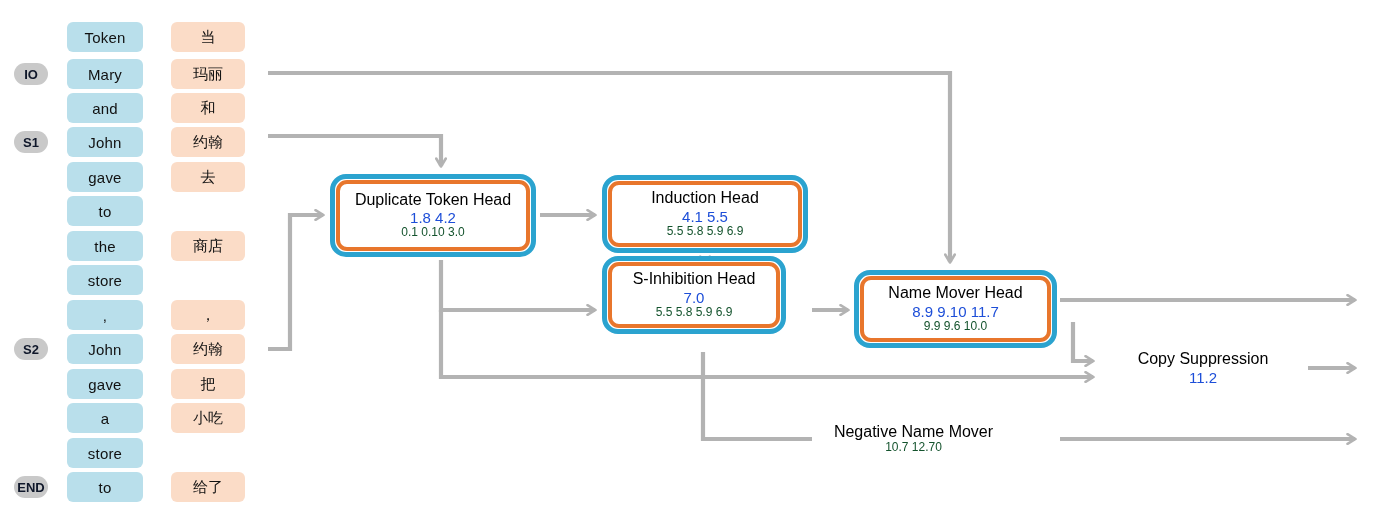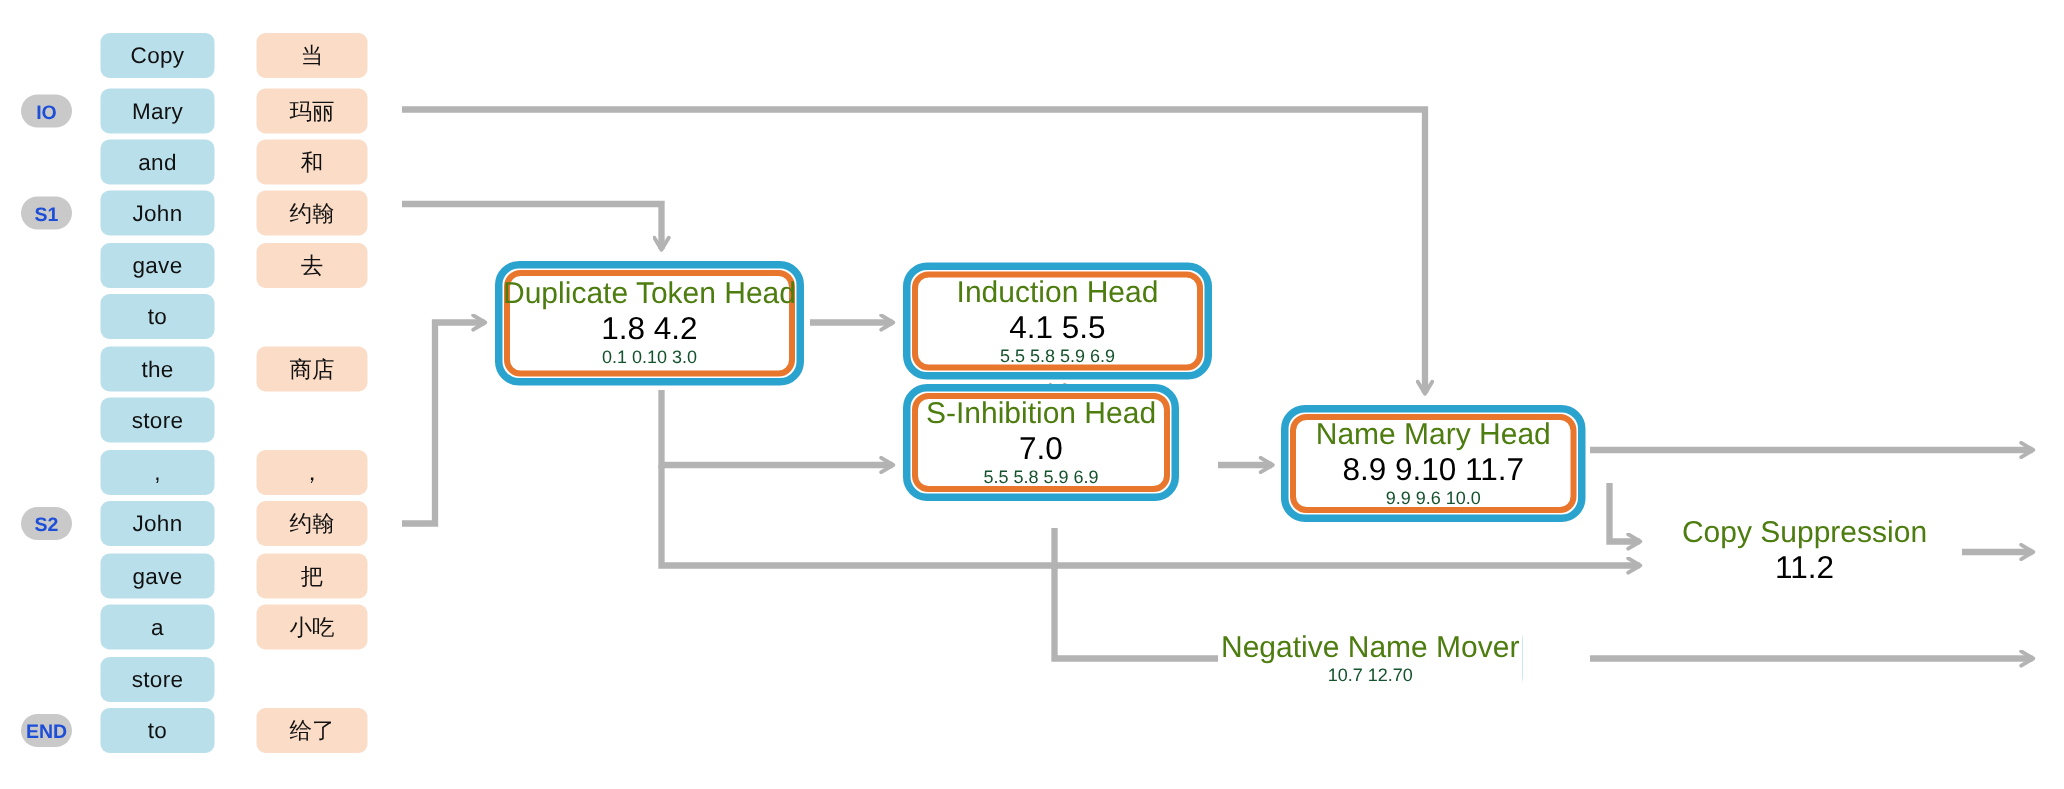--- a/index.html
+++ b/index.html
@@ -17,41 +17,41 @@
     position:absolute;left:171px;width:74px;height:30px;
     border-radius:6px;background:#fbdcc7;
     display:flex;align-items:center;justify-content:center;
     font-size:15px;color:#111;
   }
   .tr.empty{background:transparent;}
   .rlab{
     position:absolute;left:14px;width:34px;height:22px;
     background:#c9c9c9;border-radius:11px;
     display:flex;align-items:center;justify-content:center;
-    font-size:13px;font-weight:bold;color:#1d4ed8;
+    font-size:13px;font-weight:bold;color:#0f172a;
   }
 
   
   .node{position:absolute;box-sizing:border-box;}
   .node .ring{
     position:absolute;inset:0;border-radius:16px;
     border:5px solid #2ba3cf;background:#fff;
   }
   .node .inner{
     position:absolute;inset:6px;border-radius:11px;
     border:4px solid #e8762c;background:#fff;
     display:flex;flex-direction:column;align-items:center;justify-content:center;
   }
   .node.only-blue .ring{border:4px solid #2ba3cf;}
   .node.only-blue .inner{border:none;inset:0;}
   .node.only-orange .ring{border:4px solid #e8762c;}
   .node.only-orange .inner{border:none;inset:0;}
 
-  .ttl{font-size:20px;color:#4d7c0f;line-height:1.15;white-space:nowrap;}
-  .ln-o{font-size:21px;color:#000000;line-height:1.15;white-space:nowrap;}
+  .ttl{font-size:16px;color:#000000;line-height:1.15;white-space:nowrap;}
+  .ln-o{font-size:15px;color:#1d4ed8;line-height:1.15;white-space:nowrap;}
   .ln-b{font-size:12px;color:#14532d;line-height:1.15;white-space:nowrap;}
 
   svg.wires{position:absolute;left:0;top:0;width:1376px;height:526px;pointer-events:none;}
 </style>
 </head>
 <body>
 
 <div id="root">
 
   <svg class="wires" viewBox="0 0 1376 526">
@@ -88,21 +88,21 @@
 
       <path d="M1060,439 L1355,439" marker-end="url(#ah)"></path>
     </g>
   </svg>
 
   <div class="rlab" style="top:63px">IO</div>
   <div class="rlab" style="top:131px">S1</div>
   <div class="rlab" style="top:338px">S2</div>
   <div class="rlab" style="top:476px">END</div>
 
-  <div class="tok" style="top:22px">Copy</div>
+  <div class="tok" style="top:22px">Token</div>
   <div class="tok" style="top:59px">Mary</div>
   <div class="tok" style="top:93px">and</div>
   <div class="tok" style="top:127px">John</div>
   <div class="tok" style="top:162px">gave</div>
   <div class="tok" style="top:196px">to</div>
   <div class="tok" style="top:231px">the</div>
   <div class="tok" style="top:265px">store</div>
   <div class="tok" style="top:300px">,</div>
   <div class="tok" style="top:334px">John</div>
   <div class="tok" style="top:369px">gave</div>
@@ -148,21 +148,21 @@
     <div class="inner">
       <div class="ttl">S-Inhibition Head</div>
       <div class="ln-o">7.0</div>
       <div class="ln-b">5.5 5.8 5.9 6.9</div>
     </div>
   </div>
 
   <div class="node" style="left:854px;top:270px;width:203px;height:78px">
     <div class="ring"></div>
     <div class="inner">
-      <div class="ttl">Name Mary Head</div>
+      <div class="ttl">Name Mover Head</div>
       <div class="ln-o">8.9 9.10 11.7</div>
       <div class="ln-b">9.9 9.6 10.0</div>
     </div>
   </div>
 
   <div class="node only-orange" style="left:1100px;top:338px;width:206px;height:60px">
     <div class="ring"></div>
     <div class="inner">
       <div class="ttl">Copy Suppression</div>
       <div class="ln-o">11.2</div>

